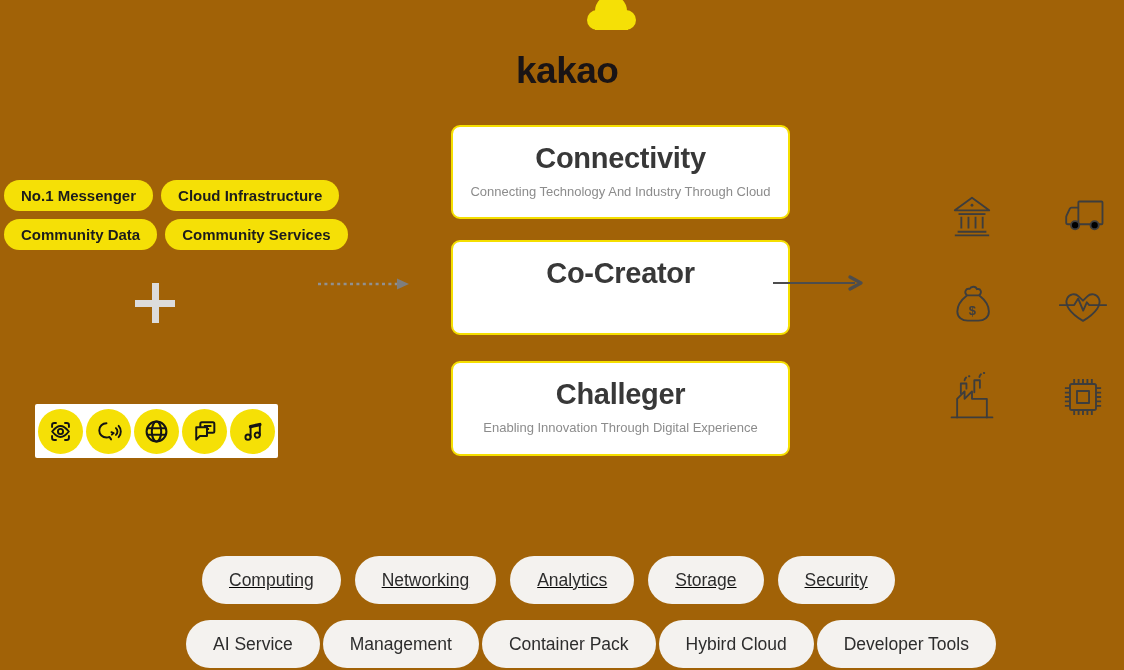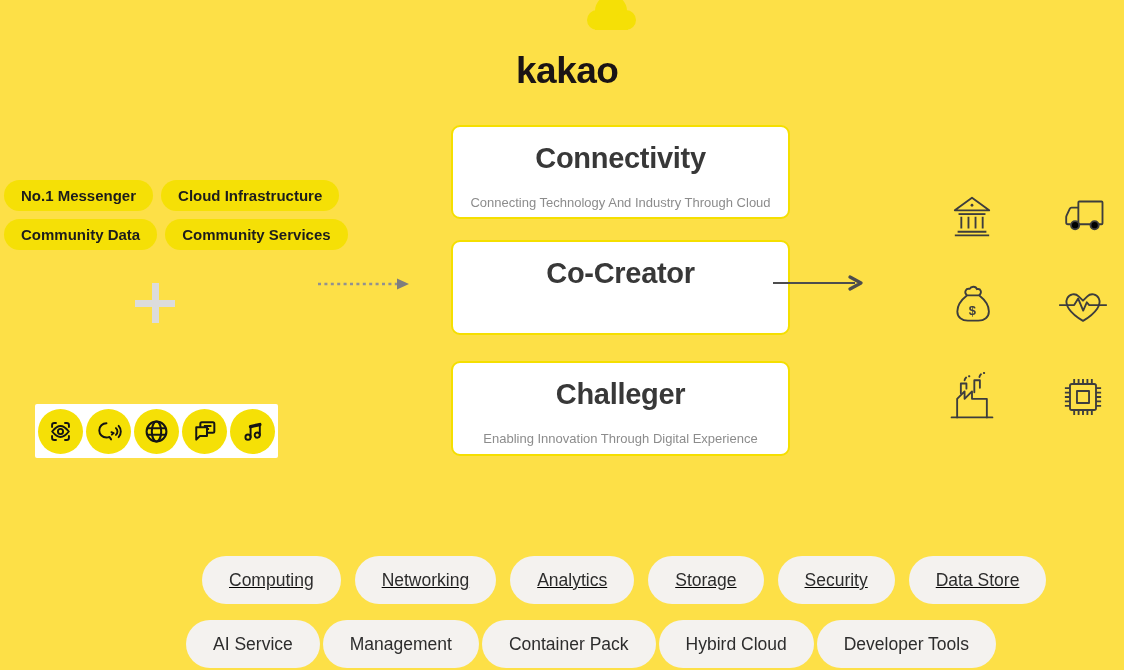--- a/index.html
+++ b/index.html
@@ -1,17 +1,17 @@
 <!DOCTYPE html>
 <html><head>
 <meta charset="utf-8">
 <style>
   html,body{margin:0;padding:0;}
   body{font-family:"Liberation Sans",sans-serif;}
-  .stage{position:relative;width:1124px;height:670px;background:#fde047;overflow:hidden;}
+  .stage{position:relative;width:1124px;height:670px;background:#a16207;overflow:hidden;}
 
   
   .cloud-logo{position:absolute;left:581px;top:-7px;}
   .brand-name{position:absolute;left:516px;top:50px;font-size:37px;font-weight:600;
               color:#1a1415;letter-spacing:-0.5px;}
 
   
   .badges{position:absolute;left:4px;top:180px;display:flex;flex-direction:column;gap:8px;}
   .badge-row{display:flex;gap:8px;}
   .badge{background:#F5E006;color:#1c1c1c;font-size:15px;font-weight:700;
@@ -33,21 +33,21 @@
   .dotted-arrow{position:absolute;left:318px;top:278px;}
   .solid-arrow{position:absolute;left:773px;top:275px;}
 
   
   .card{position:absolute;left:451px;width:339px;box-sizing:border-box;background:#ffffff;
         border:2px solid #F5DF00;border-radius:9px;text-align:center;}
   .card-1{top:125px;height:94px;}
   .card-2{top:240px;height:95px;}
   .card-3{top:361px;height:95px;}
   .card-title{font-size:29px;font-weight:700;color:#383838;padding-top:15px;letter-spacing:-0.3px;}
-  .card-subtitle{font-size:13px;color:#8c8c8c;margin-top:20px;}
+  .card-subtitle{font-size:13px;color:#8c8c8c;margin-top:9px;}
 
   
   .industry-grid{position:absolute;left:946px;top:189px;display:grid;
                  grid-template-columns:52px 52px;column-gap:59px;row-gap:39px;}
   .industry-grid svg{display:block;}
 
   
   .svc-row{position:absolute;display:flex;}
   .svc-row-1{left:202px;top:556px;gap:14px;text-decoration:underline;}
   .svc-row-2{left:186px;top:620px;gap:3px;}
@@ -184,21 +184,20 @@
       <path d="M42 18.5 h5.5 M42 23.25 h5.5 M42 28 h5.5 M42 32.75 h5.5 M42 37.5 h5.5"></path>
     </svg>
   </div>
 
   <div class="svc-row svc-row-1">
     <div class="svc-pill">Computing</div>
     <div class="svc-pill">Networking</div>
     <div class="svc-pill">Analytics</div>
     <div class="svc-pill">Storage</div>
     <div class="svc-pill">Security</div>
-    <div class="svc-pill">Data Store</div>
   </div>
   <div class="svc-row svc-row-2">
     <div class="svc-pill">AI Service</div>
     <div class="svc-pill">Management</div>
     <div class="svc-pill">Container Pack</div>
     <div class="svc-pill">Hybird Cloud</div>
     <div class="svc-pill">Developer Tools</div>
   </div>
 
 </div>

